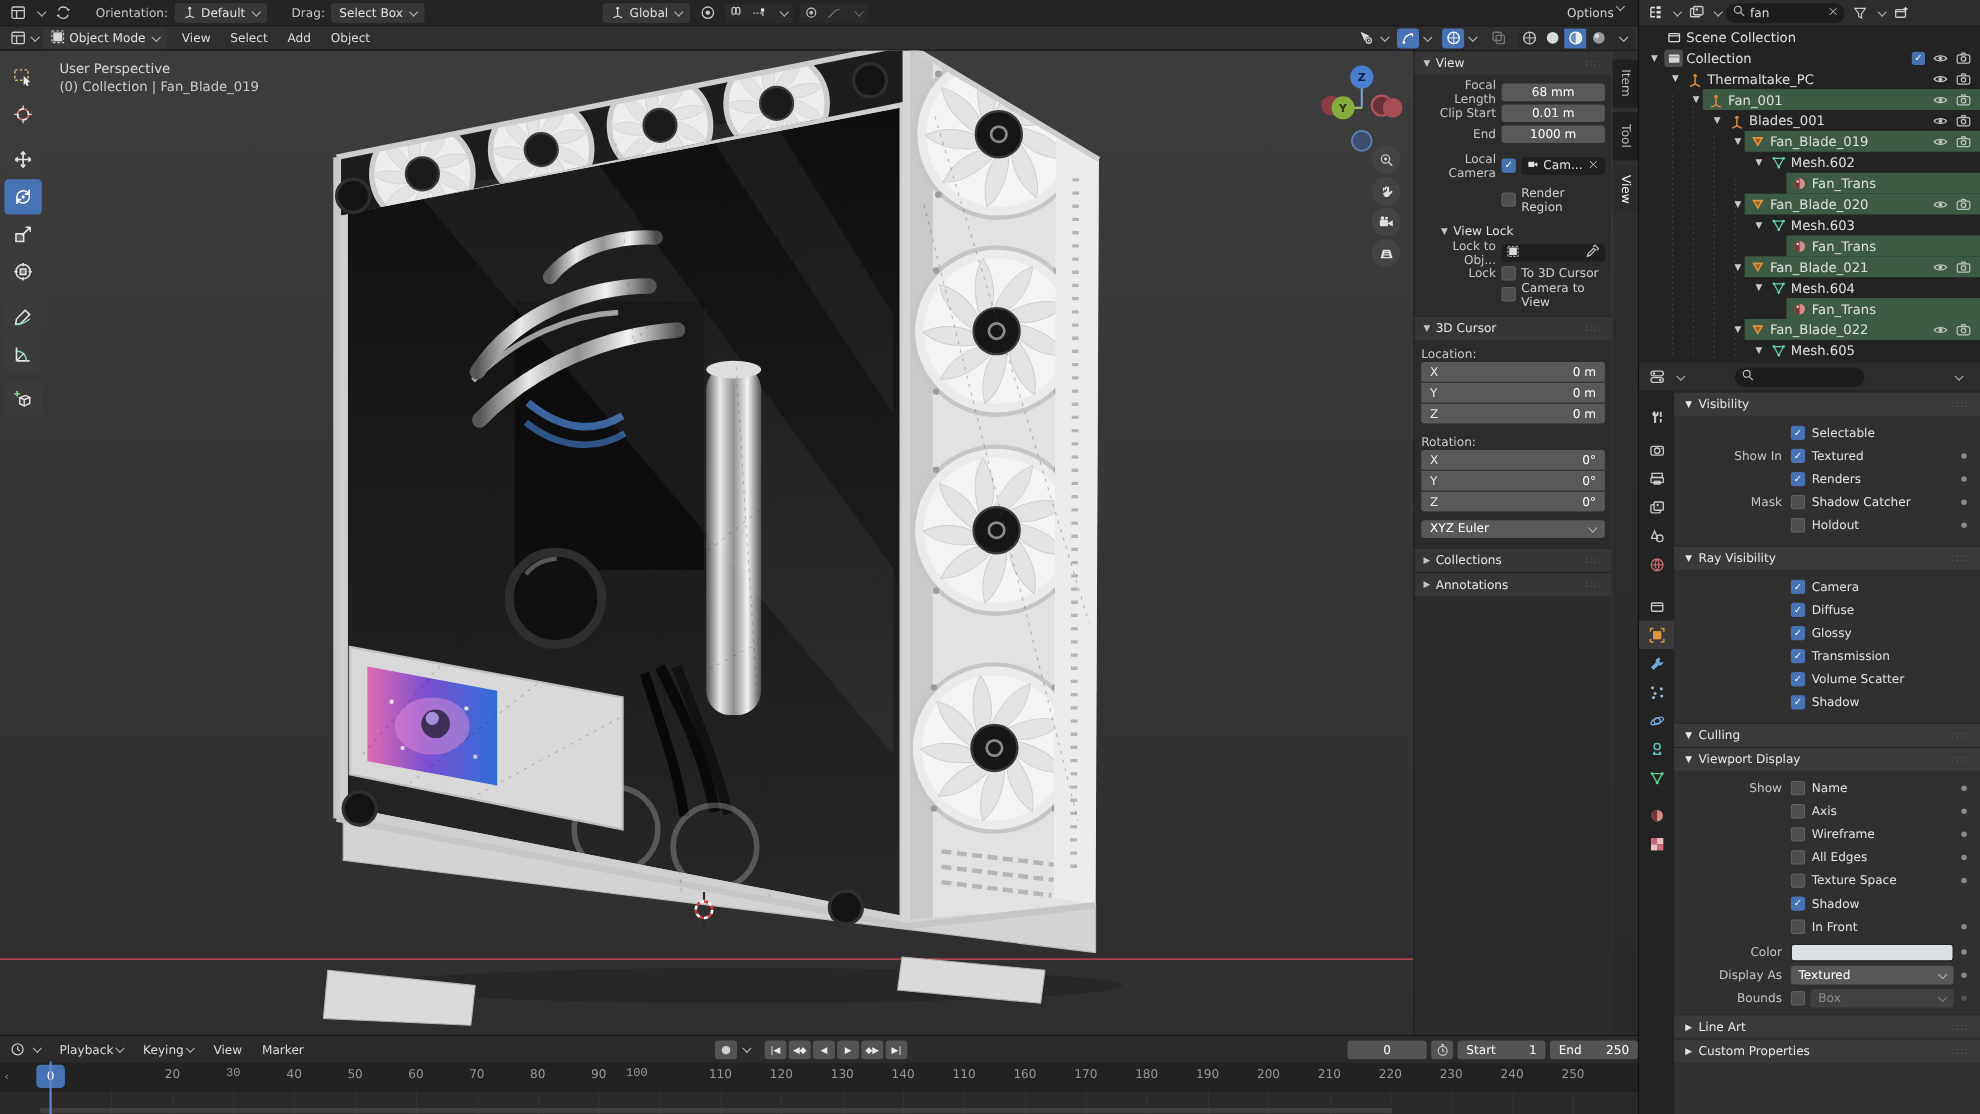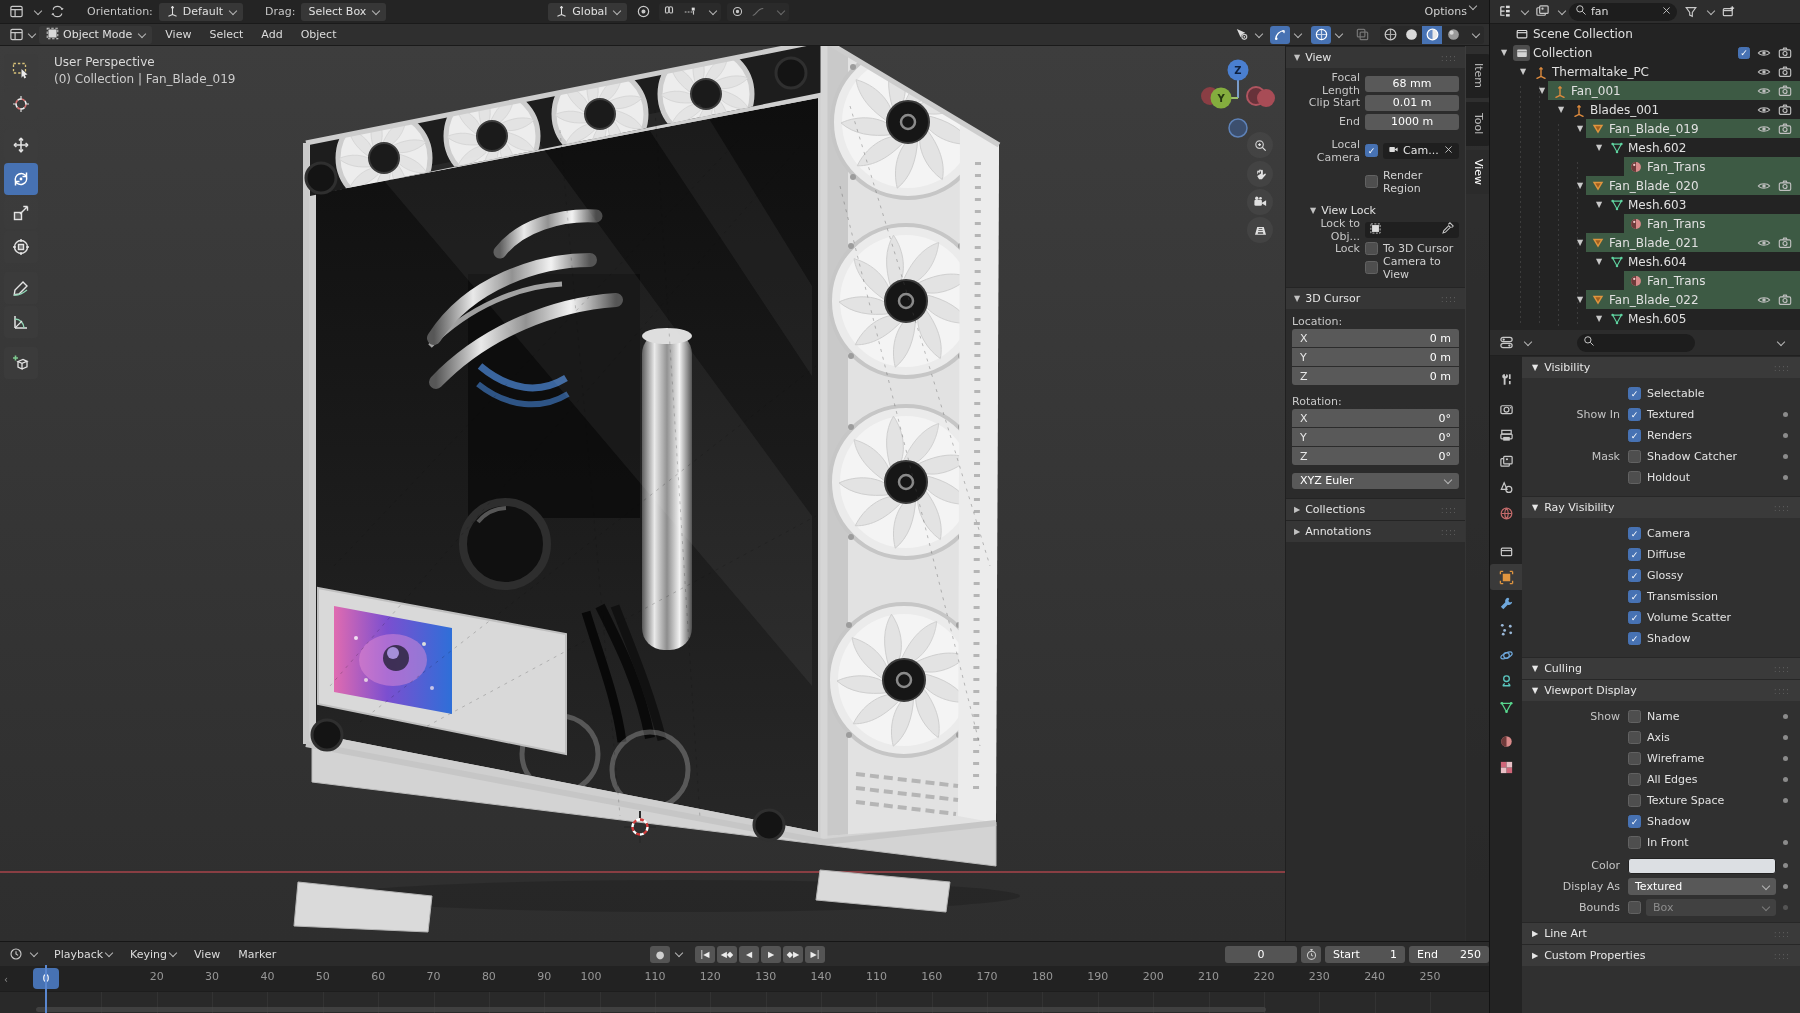--- a/index.html
+++ b/index.html
@@ -1375,28 +1375,28 @@
           </span>
         <span class="tfield" style="width:80px;justify-content:space-between">
             <span>End</span>
             <span>250</span>
           </span>
       </span>
     </div>
     <div id="tl-ruler">
         <span class="tick" style="left: 101.36px; margin-top: 40px;">10</span>
         <span class="tick" style="left: 156.72px;">20</span>
-        <span class="tick" style="left: 212.08px;">30</span>
+        <span class="tick" style="left: 212.08px; font-family: Liberation Mono, monospace;">30</span>
         <span class="tick" style="left: 267.44px;">40</span>
         <span class="tick" style="left: 322.8px;">50</span>
         <span class="tick" style="left: 378.16px;">60</span>
         <span class="tick" style="left: 433.52px;">70</span>
         <span class="tick" style="left: 488.88px;">80</span>
         <span class="tick" style="left: 544.24px;">90</span>
-        <span class="tick" style="left: 591px;">100</span>
+        <span class="tick" style="left: 579px; font-family: Liberation Mono, monospace;">100</span>
         <span class="tick" style="left: 654.96px;">110</span>
         <span class="tick" style="left: 710.32px;">120</span>
         <span class="tick" style="left: 765.68px;">130</span>
         <span class="tick" style="left: 821.04px;">140</span>
         <span class="tick" style="left: 876.4px;">110</span>
         <span class="tick" style="left: 931.76px;">160</span>
         <span class="tick" style="left: 987.12px;">170</span>
         <span class="tick" style="left: 1042.48px;">180</span>
         <span class="tick" style="left: 1097.84px;">190</span>
         <span class="tick" style="left: 1153.2px;">200</span>

